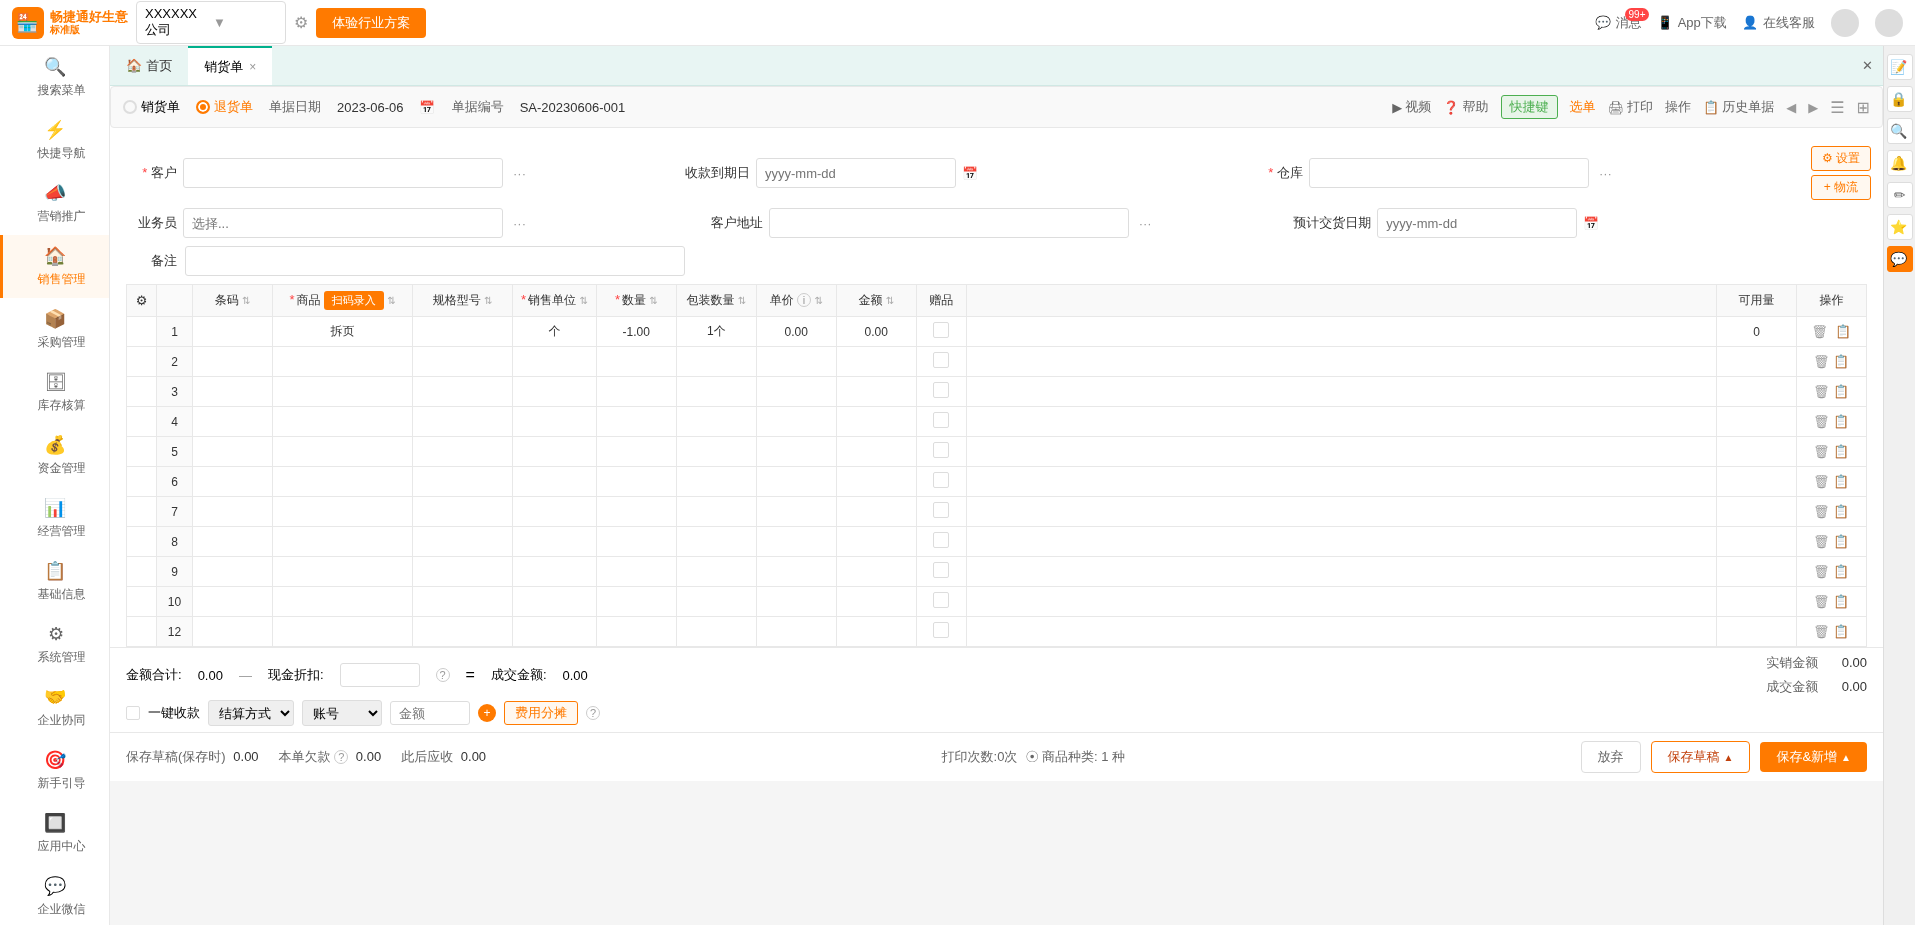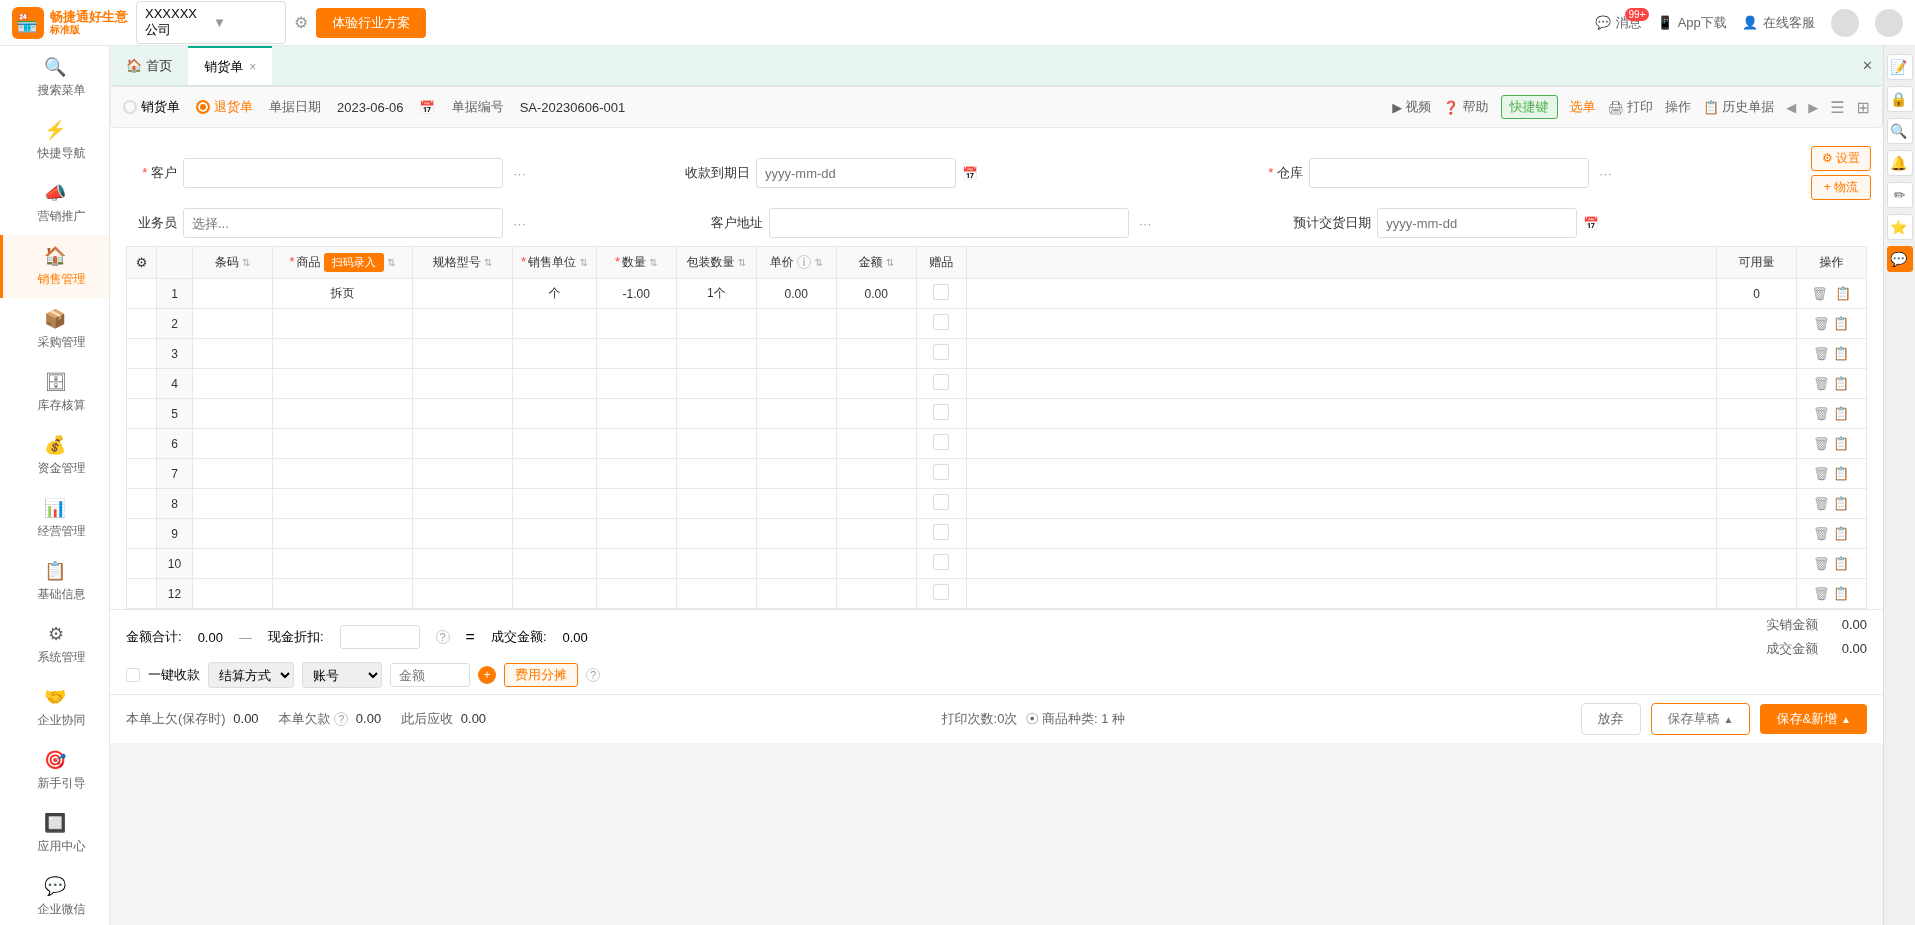--- a/index.html
+++ b/index.html
@@ -134,21 +134,21 @@
 
     
     .footer-actions {
       display: flex; align-items: center; justify-content: space-between;
       padding: 8px 16px; background: #fff; border-top: 1px solid #e8e8e8;
     }
     .footer-left { display: flex; gap: 20px; align-items: center; color: #666; font-size: 12px; }
     .footer-center { display: flex; align-items: center; gap: 8px; color: #666; font-size: 12px; }
     .footer-right { display: flex; align-items: center; gap: 10px; }
     .btn-abandon { border: 1px solid #ddd; background: #fff; color: #666; border-radius: 4px; padding: 6px 16px; cursor: pointer; }
-    .btn-draft { border: 1px solid #ff7a00; background: #fff; color: #737373; border-radius: 4px; padding: 6px 16px; cursor: pointer; display: flex; align-items: center; gap: 4px; text-align: right; }
+    .btn-draft { border: 1px solid #ff7a00; background: #fff; color: #c2410c; border-radius: 4px; padding: 6px 16px; cursor: pointer; display: flex; align-items: center; gap: 4px; text-align: right; }
     .btn-save-new { background: #ff7a00; color: white; border: none; border-radius: 4px; padding: 6px 16px; cursor: pointer; display: flex; align-items: center; gap: 4px; }
 
     
     .right-panel {
       width: 32px; background: #f0f0f0; display: flex; flex-direction: column;
       align-items: center; padding: 8px 0; gap: 6px; border-left: 1px solid #ddd;
     }
     .right-panel-btn {
       width: 26px; height: 26px; background: #fff; border: 1px solid #ddd;
       border-radius: 3px; display: flex; align-items: center; justify-content: center;
@@ -363,20 +363,24 @@
             <span class="field-label">客户地址</span>
             <input class="field-input" type="text" style="max-width: 360px;">
             <span class="field-dots">···</span>
           </div>
           <div class="field-group">
             <span class="field-label">预计交货日期</span>
             <input class="field-input" type="text" placeholder="yyyy-mm-dd" style="max-width: 200px;">
             <span class="field-calendar">📅</span>
           </div>
         </div>
+        <div class="field-row">
+          <span class="field-label">备注</span>
+          <input class="field-input" type="text" style="max-width: 500px;">
+        </div>
       </div>
 
       <div class="table-section">
         <div class="table-wrapper">
           <table class="data-table">
             <thead>
               <tr>
                 <th class="col-settings">
                   <span>⚙</span>
                 </th>
@@ -635,21 +639,21 @@
           <button class="fee-btn" style="background:#fff8f0;border-color:#ff7a00;color:#ff7a00">费用分摊</button>
           <i class="info-icon">?</i>
         </div>
       </div>
 
     </div>
 
     <div class="footer-actions">
       <div class="footer-left">
         <span>
-          <span>本单上欠(保存时)</span>
+          <span>保存草稿(保存时)</span>
           <span style="color:#333;font-weight:500;margin-left:4px">0.00</span>
         </span>
         <span>
           <span>本单欠款</span>
           <i class="info-icon">?</i>
           <span style="color:#333;font-weight:500;margin-left:4px">0.00</span>
         </span>
         <span>
           <span>此后应收</span>
           <span style="color:#333;font-weight:500;margin-left:4px">0.00</span>

